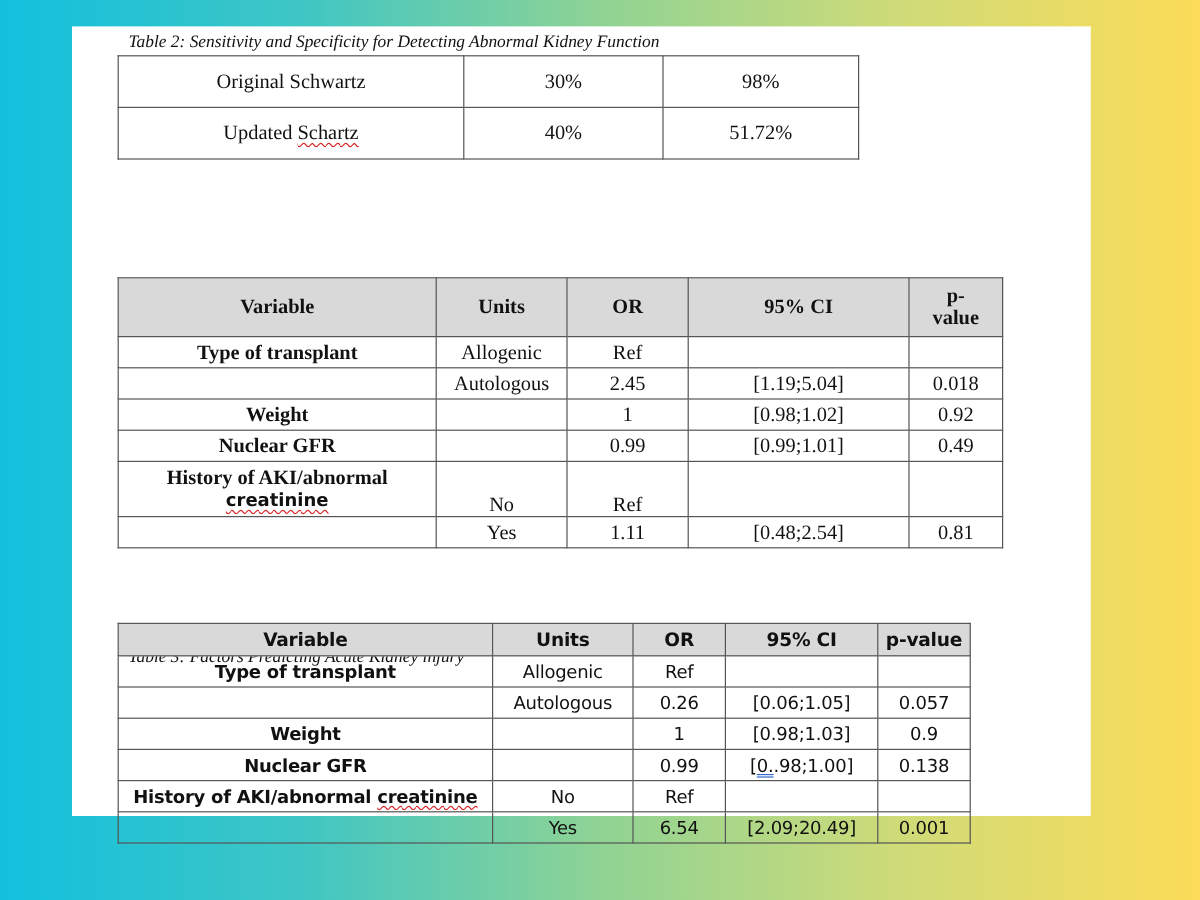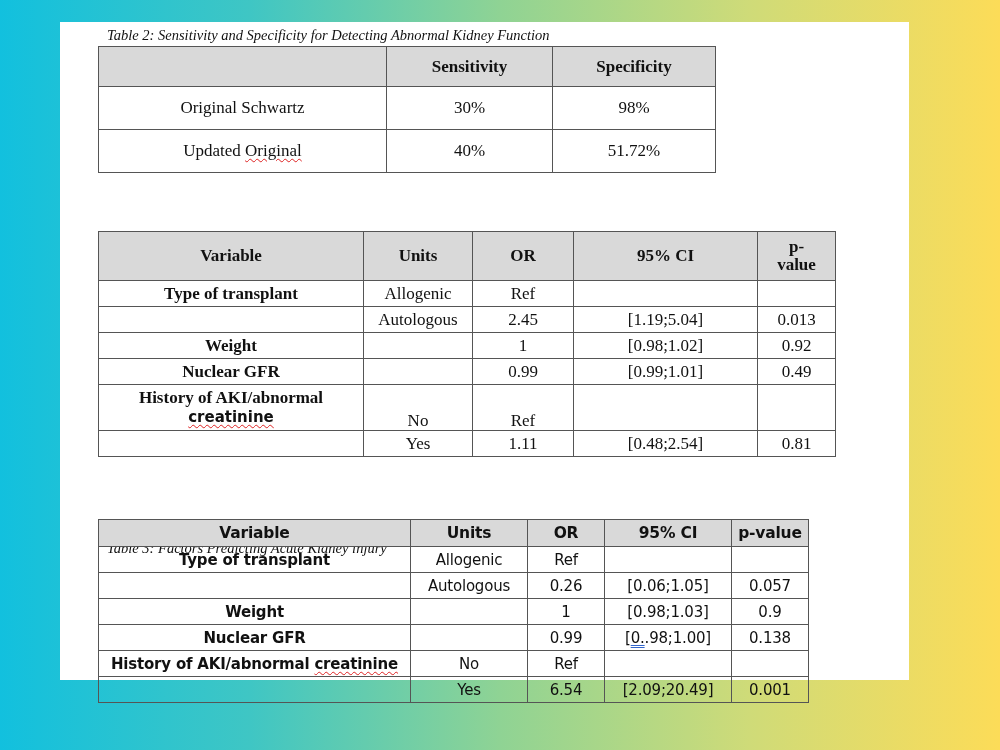--- a/index.html
+++ b/index.html
@@ -43,32 +43,27 @@
 <div class="page">
 
   <div class="caption" style="left:47px; top:5px;">Table 2: Sensitivity and Specificity for Detecting Abnormal Kidney Function</div>
   <table class="t2">
     <colgroup>
         <col style="width:288px">
         <col style="width:166px">
         <col style="width:163px">
       </colgroup>
     <tbody>
-        <tr>
-      <th></th>
-      <th>Sensitivity</th>
-      <th>Specificity</th>
-    </tr>
     <tr>
       <td class="var">Original Schwartz</td>
       <td>30%</td>
       <td>98%</td>
     </tr>
     <tr>
-      <td class="var"><span>Updated </span><span class="spell">Original</span></td>
+      <td class="var"><span>Updated </span><span class="spell">Schartz</span></td>
       <td>40%</td>
       <td>51.72%</td>
     </tr>
   </tbody>
     </table>
 
   <table class="t3">
     <colgroup>
         <col style="width:265px">
         <col style="width:109px">
@@ -89,21 +84,21 @@
       <td>Allogenic</td>
       <td>Ref</td>
       <td></td>
       <td></td>
     </tr>
     <tr>
       <td class="var"></td>
       <td>Autologous</td>
       <td>2.45</td>
       <td>[1.19;5.04]</td>
-      <td>0.013</td>
+      <td>0.018</td>
     </tr>
     <tr>
       <td class="var">Weight</td>
       <td></td>
       <td>1</td>
       <td>[0.98;1.02]</td>
       <td>0.92</td>
     </tr>
     <tr>
       <td class="var">Nuclear GFR</td>

